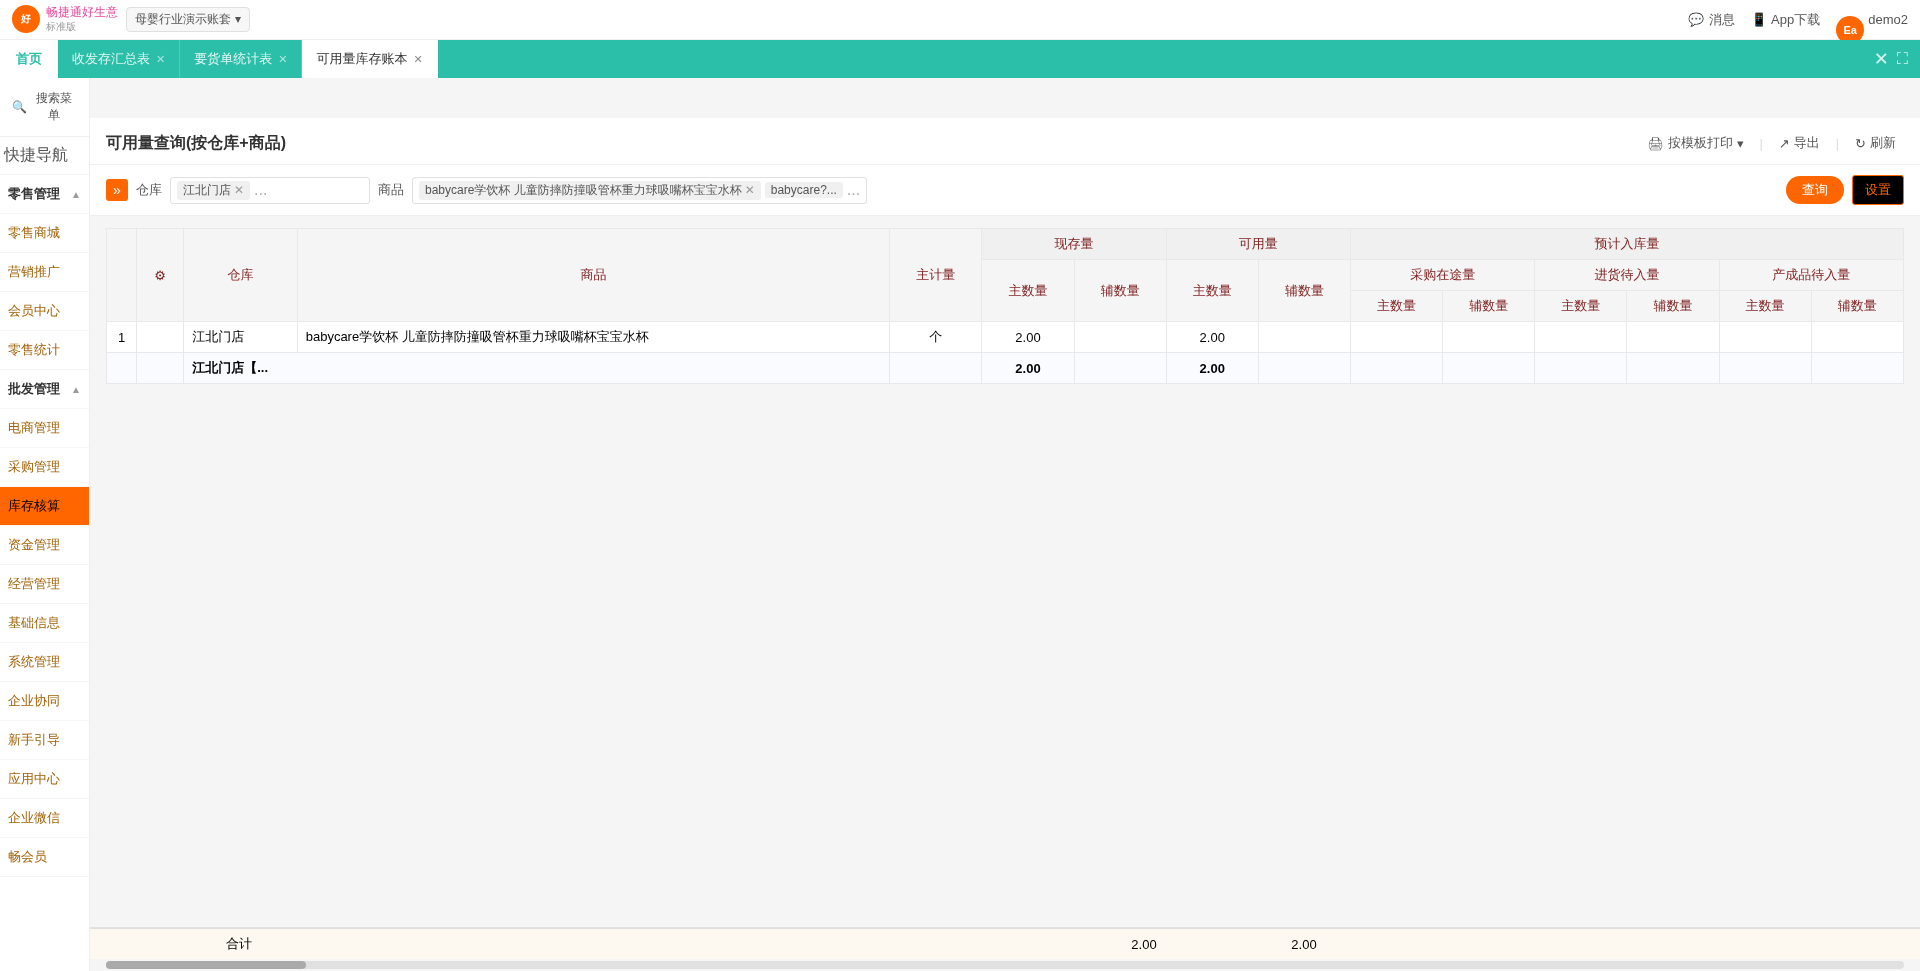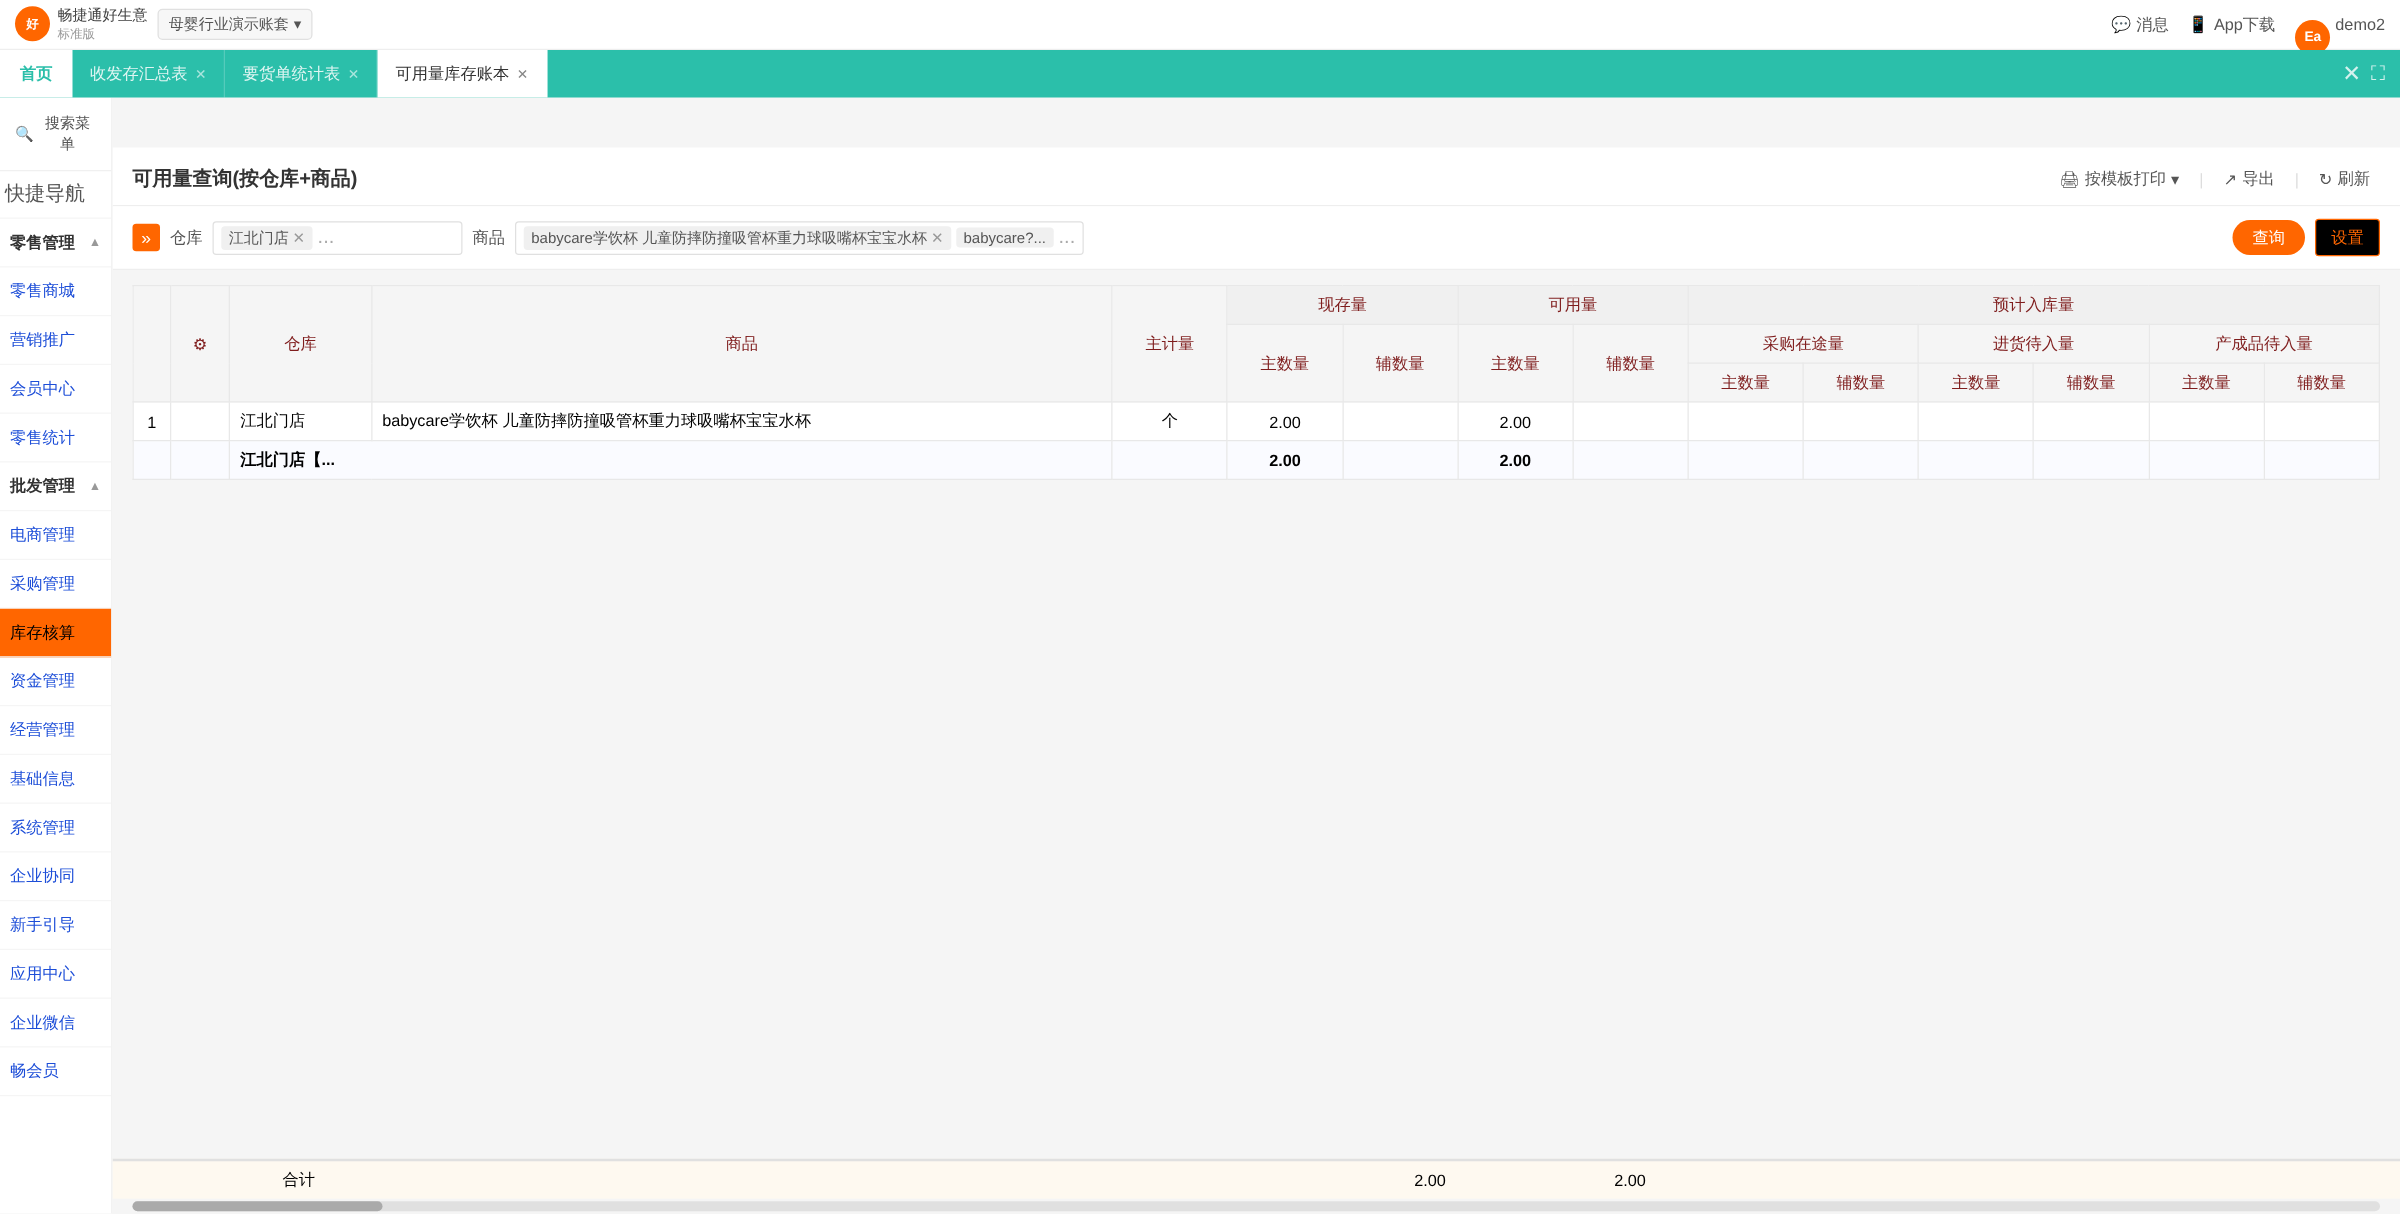--- a/index.html
+++ b/index.html
@@ -7,21 +7,21 @@
 
     
     .top-bar {
       display: flex; align-items: center; justify-content: space-between;
       background: #fff; height: 40px; padding: 0 12px;
       border-bottom: 1px solid #eee; flex-shrink: 0;
     }
     .top-bar-left { display: flex; align-items: center; gap: 8px; }
     .logo-area { display: flex; align-items: center; gap: 6px; }
     .logo-icon { width: 28px; height: 28px; background: #ff6600; border-radius: 50%; display: flex; align-items: center; justify-content: center; color: white; font-size: 10px; font-weight: bold; }
-    .logo-text { font-size: 12px; color: #404040; line-height: 1.2; }
+    .logo-text { font-size: 12px; color: #ec4899; line-height: 1.2; }
     .logo-sub { font-size: 10px; color: #999; }
     .industry-selector { display: flex; align-items: center; gap: 4px; background: #f7f7f7; border: 1px solid #e0e0e0; border-radius: 4px; padding: 3px 8px; cursor: pointer; font-size: 12px; color: #555; min-width: 120px; }
     .top-bar-right { display: flex; align-items: center; gap: 16px; font-size: 13px; color: #555; }
     .top-bar-right-item { display: flex; align-items: center; gap: 4px; cursor: pointer; }
     .avatar { width: 28px; height: 28px; border-radius: 50%; background: #ff6600; display: flex; align-items: center; justify-content: center; color: white; font-size: 11px; font-weight: bold; margin-top: 21px; }
 
     
     .tab-bar {
       display: flex; align-items: center; background: #2bbfaa; height: 38px;
       padding: 0 0; flex-shrink: 0; position: relative;
@@ -35,21 +35,21 @@
     .tab-actions span { color: white; font-size: 16px; cursor: pointer; opacity: 0.8; }
 
     
     .main-layout { display: flex; flex: 1; overflow: hidden; }
 
     
     .sidebar { width: 90px; background: #fff; border-right: 1px solid #eee; display: flex; flex-direction: column; flex-shrink: 0; overflow-y: auto; }
     .sidebar-search { padding: 8px; border-bottom: 1px solid #f0f0f0; }
     .sidebar-search-btn { width: 100%; background: none; border: none; font-size: 12px; color: #555; cursor: pointer; padding: 4px; display: flex; align-items: center; gap: 4px; }
     .sidebar-nav-btn { width: 100%; background: none; border: none; font-size: 16px; color: #555; cursor: pointer; padding: 8px 4px; display: flex; align-items: center; justify-content: flex-start; gap: 4px; border-bottom: 1px solid #f5f5f5; }
-    .sidebar-item { padding: 10px 8px; display: flex; align-items: center; justify-content: space-between; cursor: pointer; font-size: 13px; color: #1d4ed8; border-bottom: 1px solid #f5f5f5; }
+    .sidebar-item { padding: 10px 8px; display: flex; align-items: center; justify-content: space-between; cursor: pointer; font-size: 13px; color: #a16207; border-bottom: 1px solid #f5f5f5; }
     .sidebar-item.active { background: #ff6600; color: #000000; border-radius: 0; }
     .sidebar-item.section { color: #333; font-weight: bold; }
     .sidebar-item .arrow { font-size: 10px; color: #999; }
 
     
     .content { flex: 1; overflow: auto; display: flex; flex-direction: column; background: #f5f5f5; }
 
     
     .page-header { display: flex; align-items: center; justify-content: space-between; padding: 12px 16px 8px; background: #fff; border-bottom: 1px solid #eee; flex-shrink: 0; margin-top: 40px; }
     .page-title { font-size: 16px; font-weight: bold; color: #333; }

